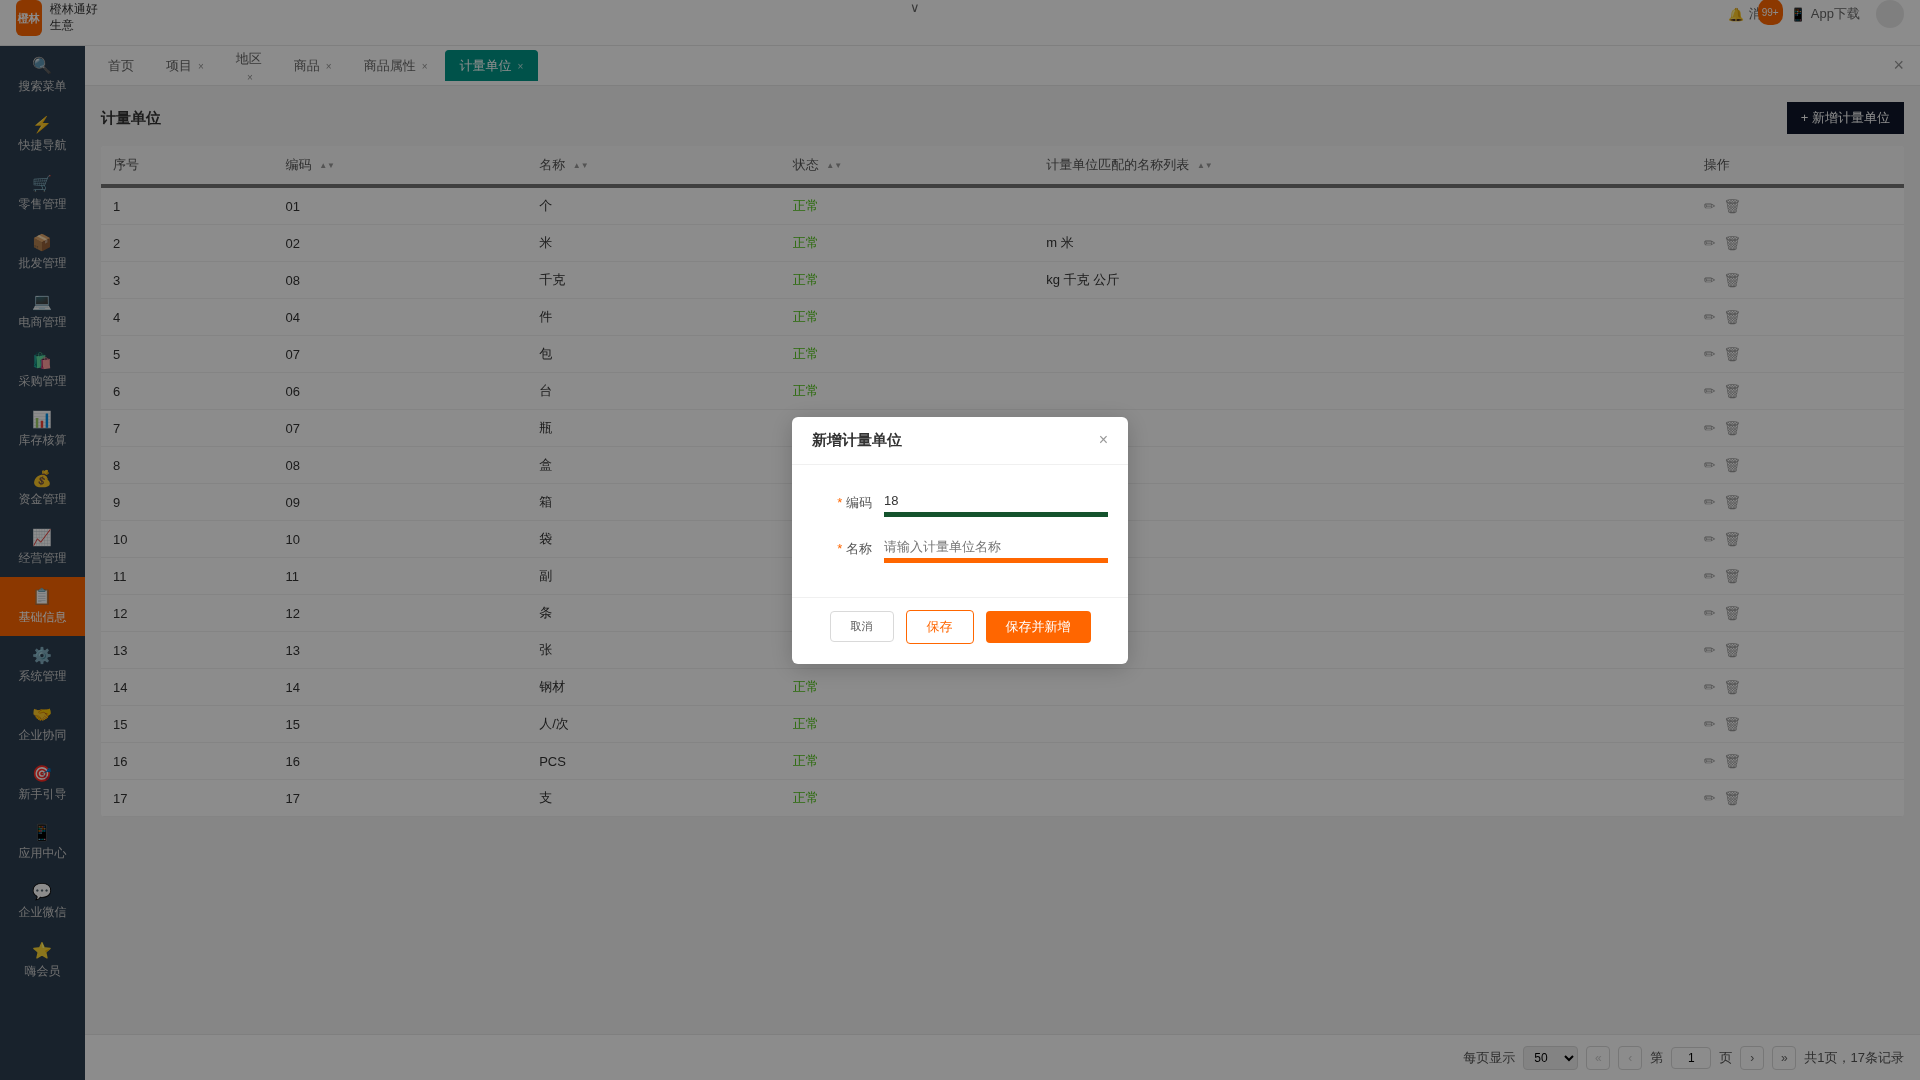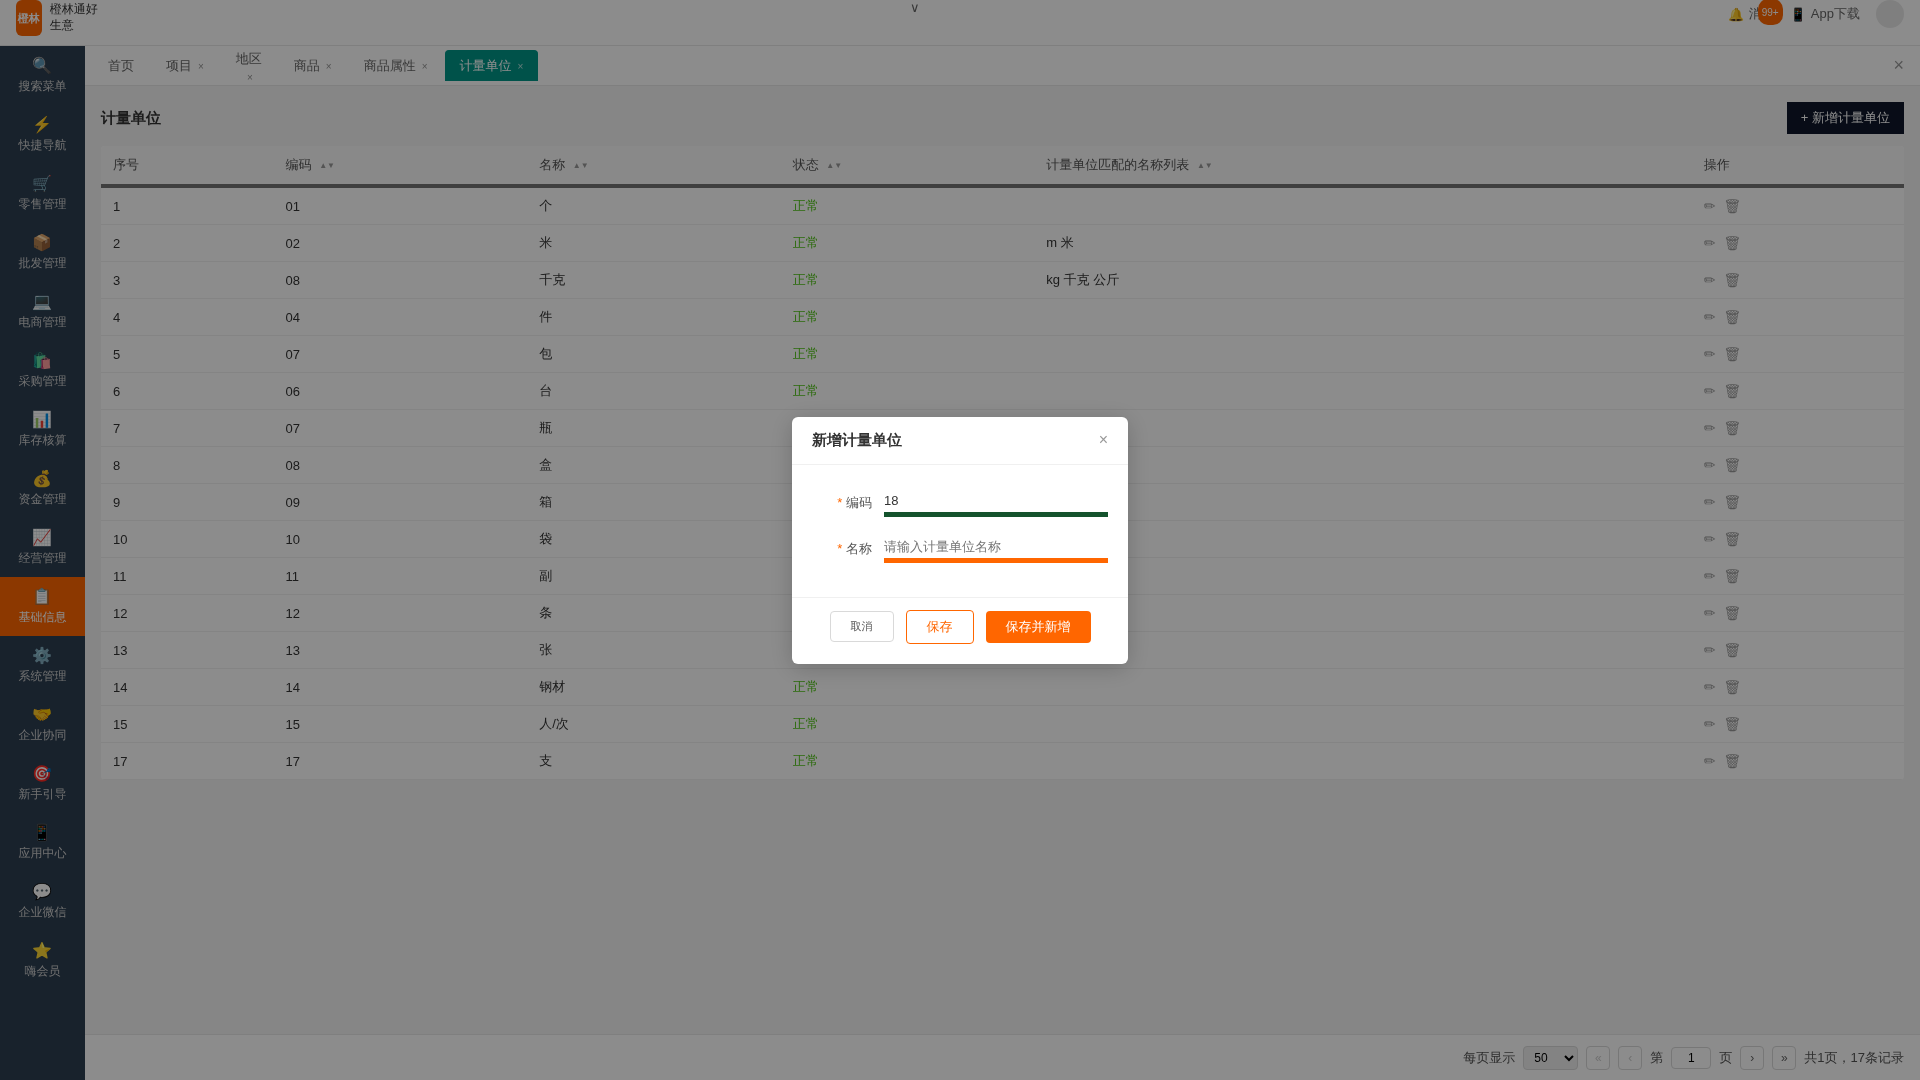--- a/index.html
+++ b/index.html
@@ -469,20 +469,33 @@
       <td><span class="status-badge">正常</span></td>
       <td></td>
       <td>
         <div class="action-btns">
           <span class="action-btn">✏</span>
           <span class="action-btn">🗑</span>
         </div>
       </td>
     </tr>
           <tr>
+      <td>16</td>
+      <td>16</td>
+      <td>PCS</td>
+      <td><span class="status-badge">正常</span></td>
+      <td></td>
+      <td>
+        <div class="action-btns">
+          <span class="action-btn">✏</span>
+          <span class="action-btn">🗑</span>
+        </div>
+      </td>
+    </tr>
+          <tr>
       <td>17</td>
       <td>17</td>
       <td>支</td>
       <td><span class="status-badge">正常</span></td>
       <td></td>
       <td>
         <div class="action-btns">
           <span class="action-btn">✏</span>
           <span class="action-btn">🗑</span>
         </div>

